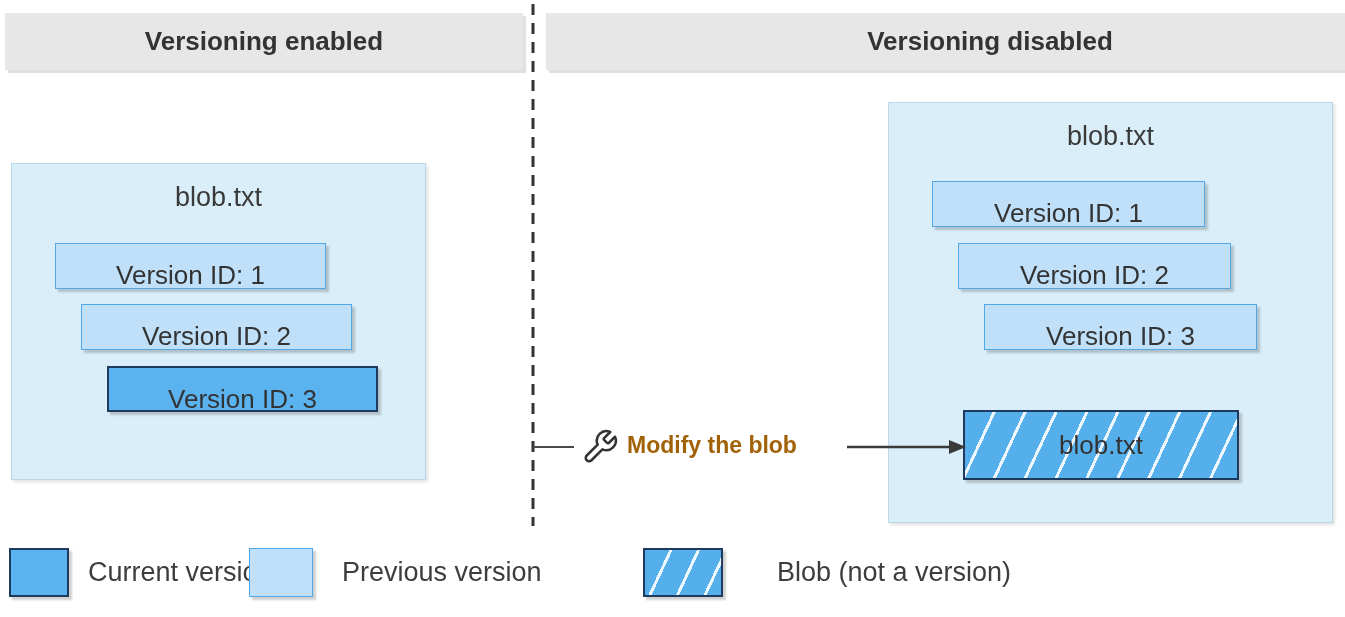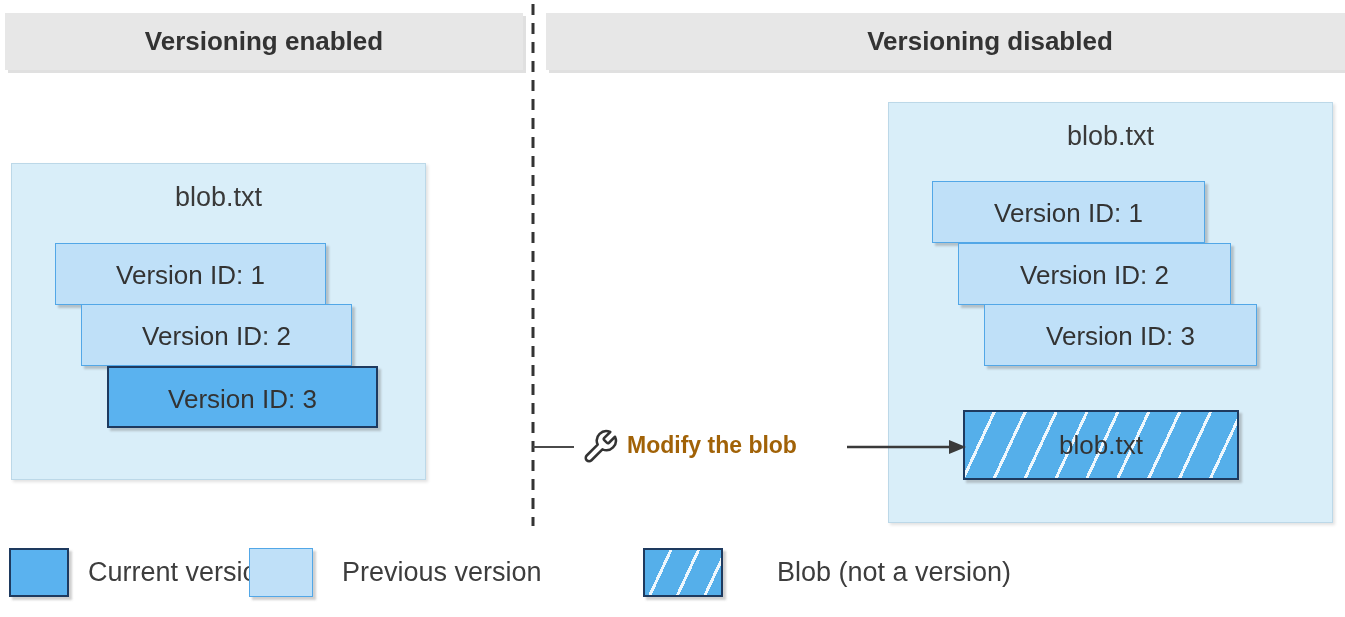--- a/index.html
+++ b/index.html
@@ -44,21 +44,21 @@
     width:100%;
     padding-top:18px;
     text-align:center;
     font-size:27px;
     color:#3a3a3a;
   }
 
   
   .vbox {
     position:absolute;
-    width:271px; height:62px;
+    width:271px; height:46px;
     text-align:center;
     line-height:62px;
     font-size:26px;
     color:#333;
     box-sizing:border-box;
     box-shadow:3px 3px 2px rgba(110,110,110,0.35);
   }
   .prev { background:#bfe0f8; border:1px solid #52a7e7; }
   .curr { background:#5ab2ef; border:2px solid #1e3a5f; }
   .hatched {

